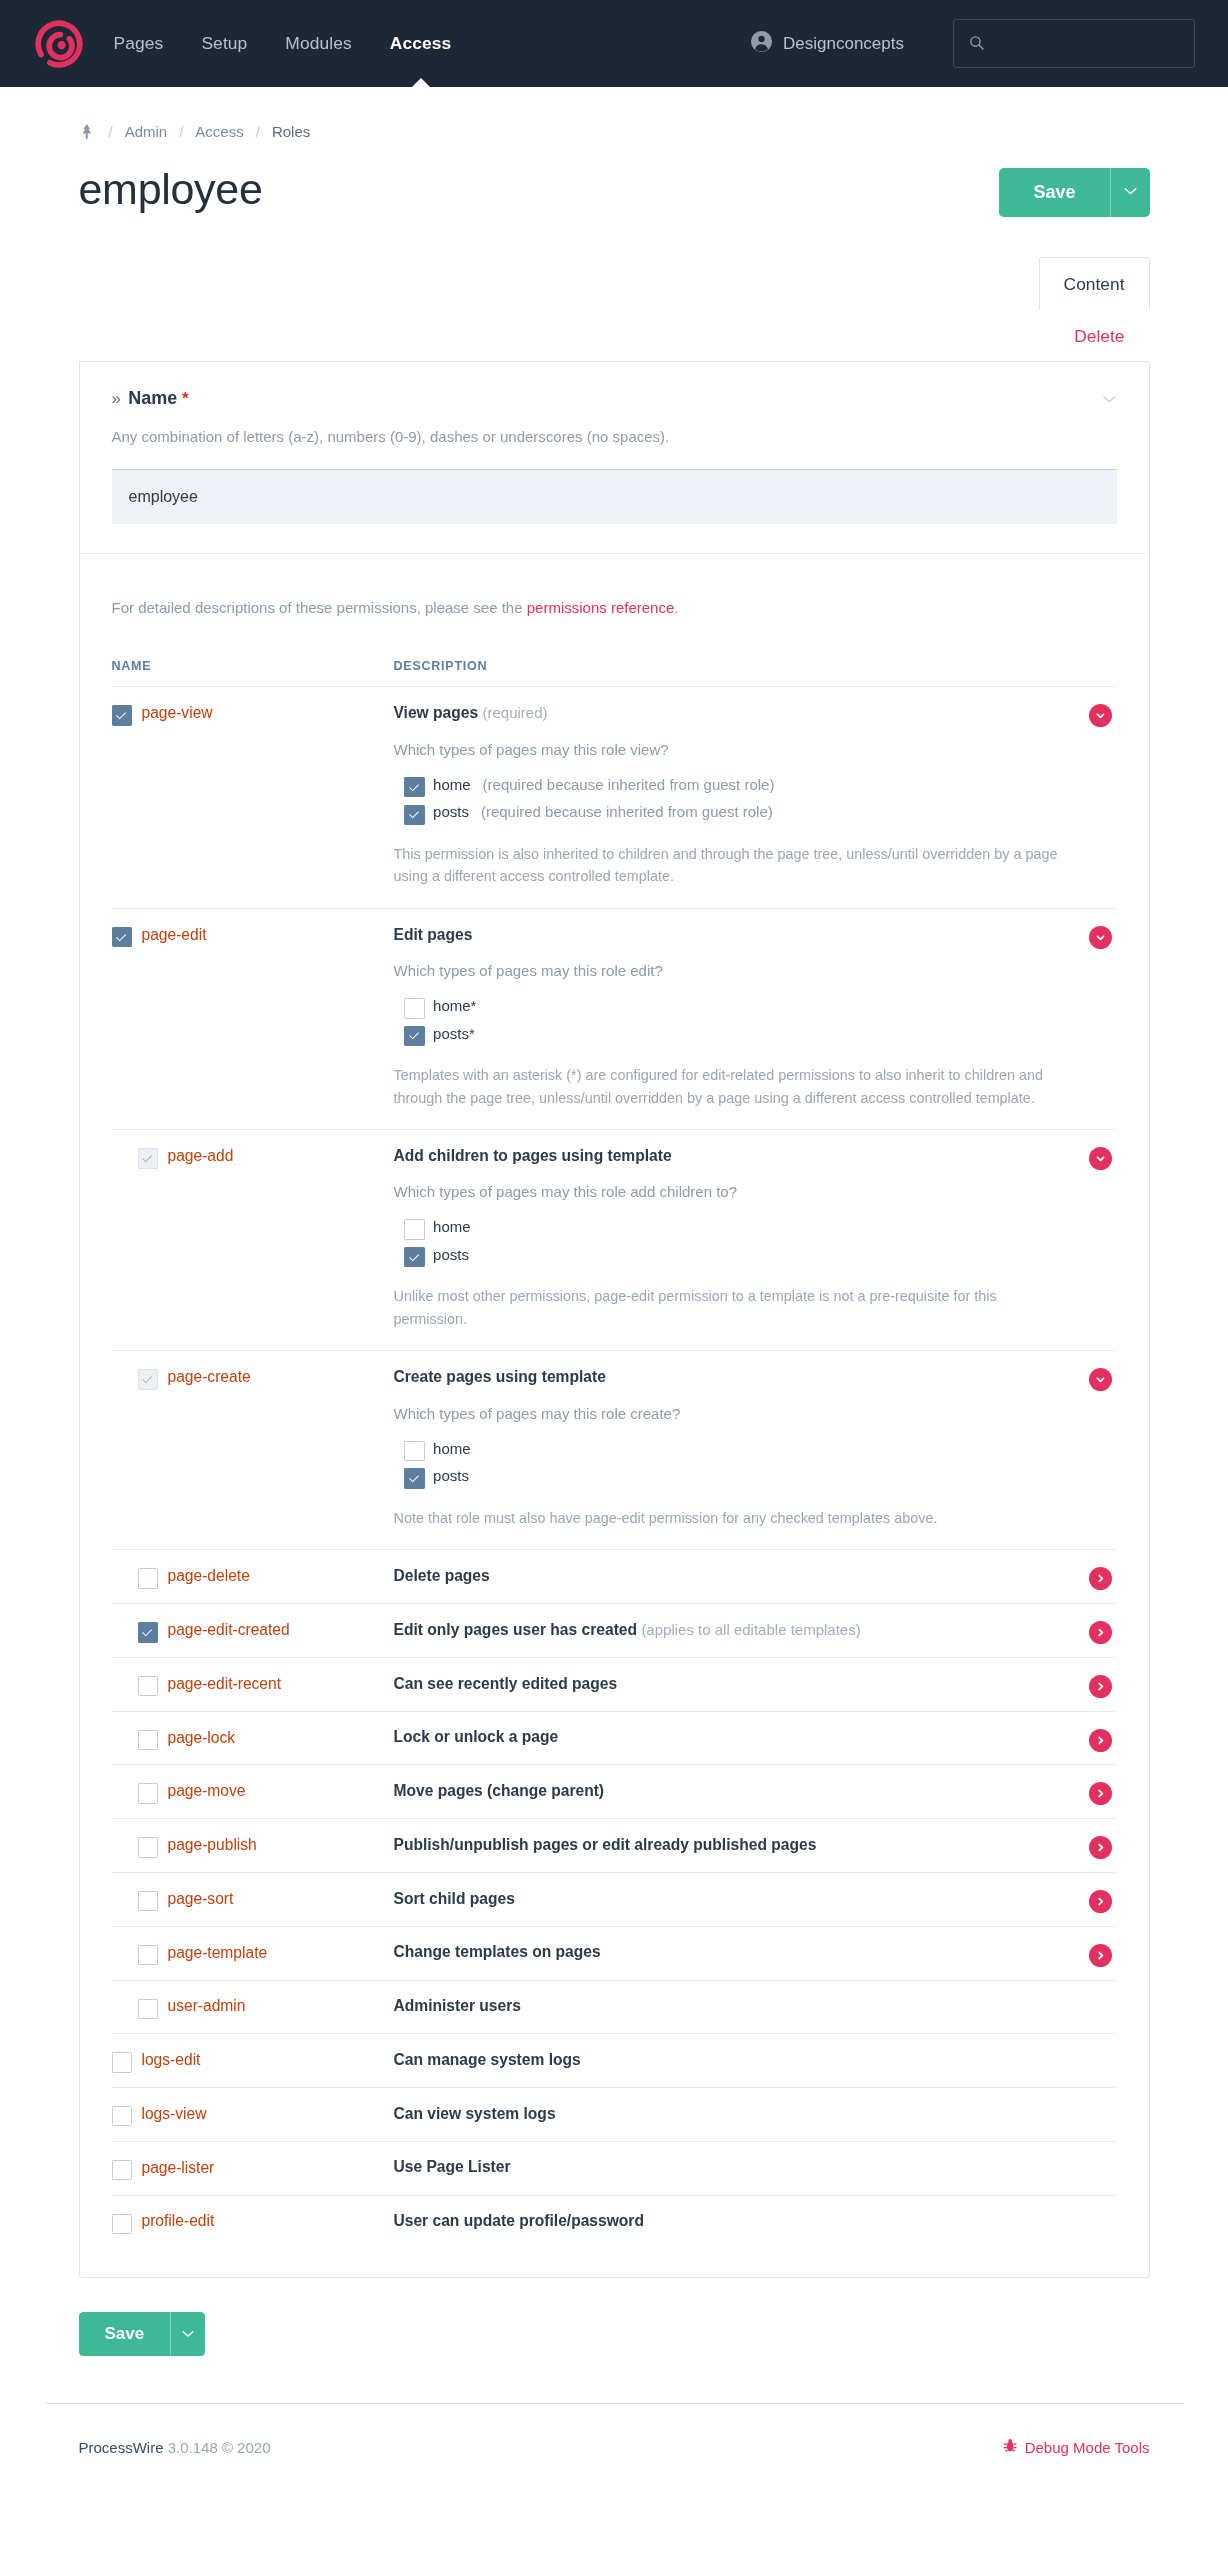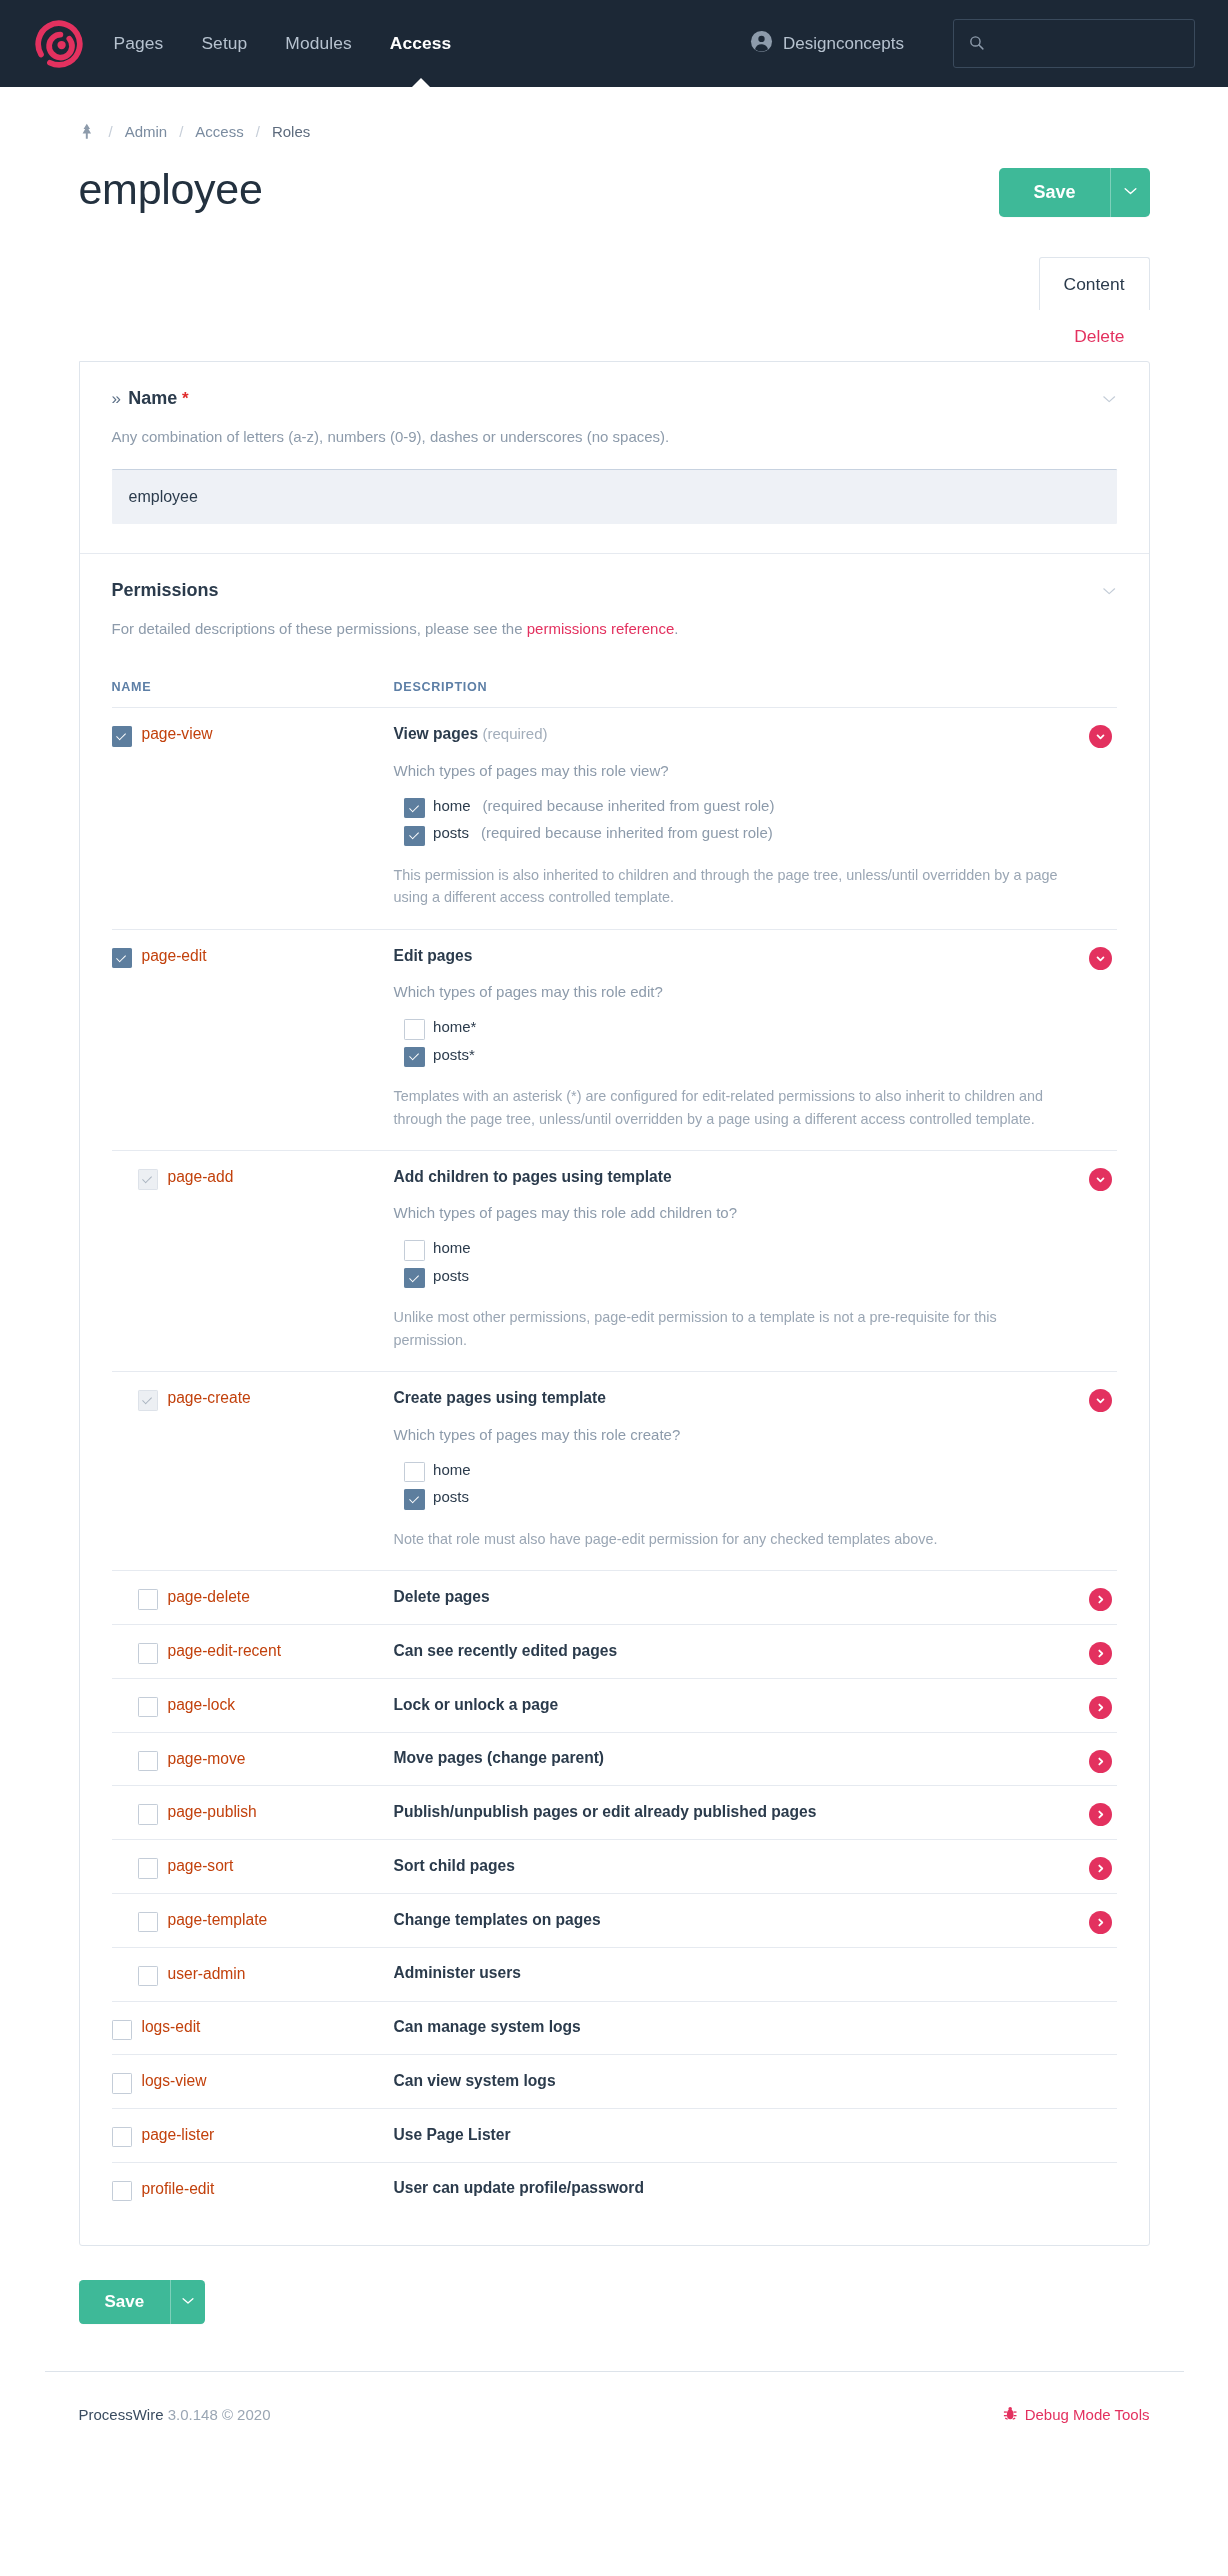--- a/index.html
+++ b/index.html
@@ -472,28 +472,20 @@
           <svg width="14.4" height="8.4" viewBox="0 0 24 14" fill="none" stroke="#c3ccd7" stroke-width="2" aria-hidden="true">
             <polyline points="3,3 12,11 21,3" stroke-linecap="round" stroke-linejoin="round"></polyline>
           </svg>
         </span>
       </div>
       <div class="section-notes">Any combination of letters (a-z), numbers (0-9), dashes or underscores (no spaces).</div>
       <input class="text-input" type="text" value="employee" style="">
     </div>
 
     <div class="field-section">
-      <div class="section-head">
-        <div class="section-title">Permissions</div>
-        <span class="collapse-caret">
-          <svg width="14.4" height="8.4" viewBox="0 0 24 14" fill="none" stroke="#c3ccd7" stroke-width="2" aria-hidden="true">
-            <polyline points="3,3 12,11 21,3" stroke-linecap="round" stroke-linejoin="round"></polyline>
-          </svg>
-        </span>
-      </div>
 
       <div class="section-notes">
         <span>For detailed descriptions of these permissions, please see the </span><a>permissions reference</a><span>.</span>
       </div>
 
       <div class="perm-head">
         <div class="col-name">NAME</div>
         <div class="col-desc">DESCRIPTION</div>
       </div>
 
@@ -613,20 +605,34 @@
               <div class="perm-label"><span>Delete pages</span></div>
             </div>
             <div class="perm-toggle">
               <svg width="13" height="13" viewBox="0 0 22 22" aria-hidden="true">
                 <polyline points="9,6 14,11 9,16" fill="none" stroke="#fff" stroke-width="3" stroke-linecap="round" stroke-linejoin="round"></polyline>
               </svg>
             </div>
           </div>
           <div class="perm-row">
             <div class="perm-name indent-1">
+              <span class="cbox checked"></span>
+              <span>page-edit-created</span>
+            </div>
+            <div class="perm-desc">
+              <div class="perm-label"><span>Edit only pages user has created</span> <span class="muted">(applies to all editable templates)</span></div>
+            </div>
+            <div class="perm-toggle">
+              <svg width="13" height="13" viewBox="0 0 22 22" aria-hidden="true">
+                <polyline points="9,6 14,11 9,16" fill="none" stroke="#fff" stroke-width="3" stroke-linecap="round" stroke-linejoin="round"></polyline>
+              </svg>
+            </div>
+          </div>
+          <div class="perm-row">
+            <div class="perm-name indent-1">
               <span class="cbox"></span>
               <span>page-edit-recent</span>
             </div>
             <div class="perm-desc">
               <div class="perm-label"><span>Can see recently edited pages</span></div>
             </div>
             <div class="perm-toggle">
               <svg width="13" height="13" viewBox="0 0 22 22" aria-hidden="true">
                 <polyline points="9,6 14,11 9,16" fill="none" stroke="#fff" stroke-width="3" stroke-linecap="round" stroke-linejoin="round"></polyline>
               </svg>

